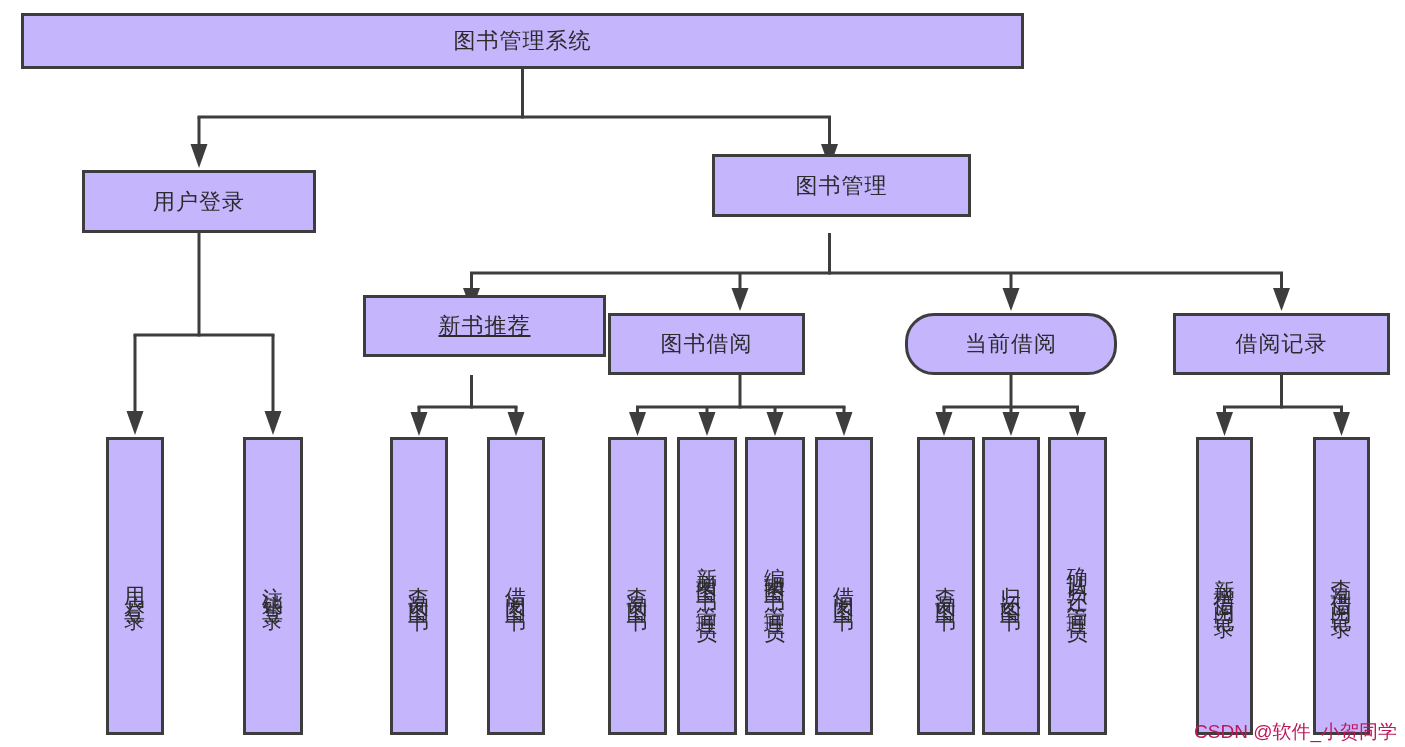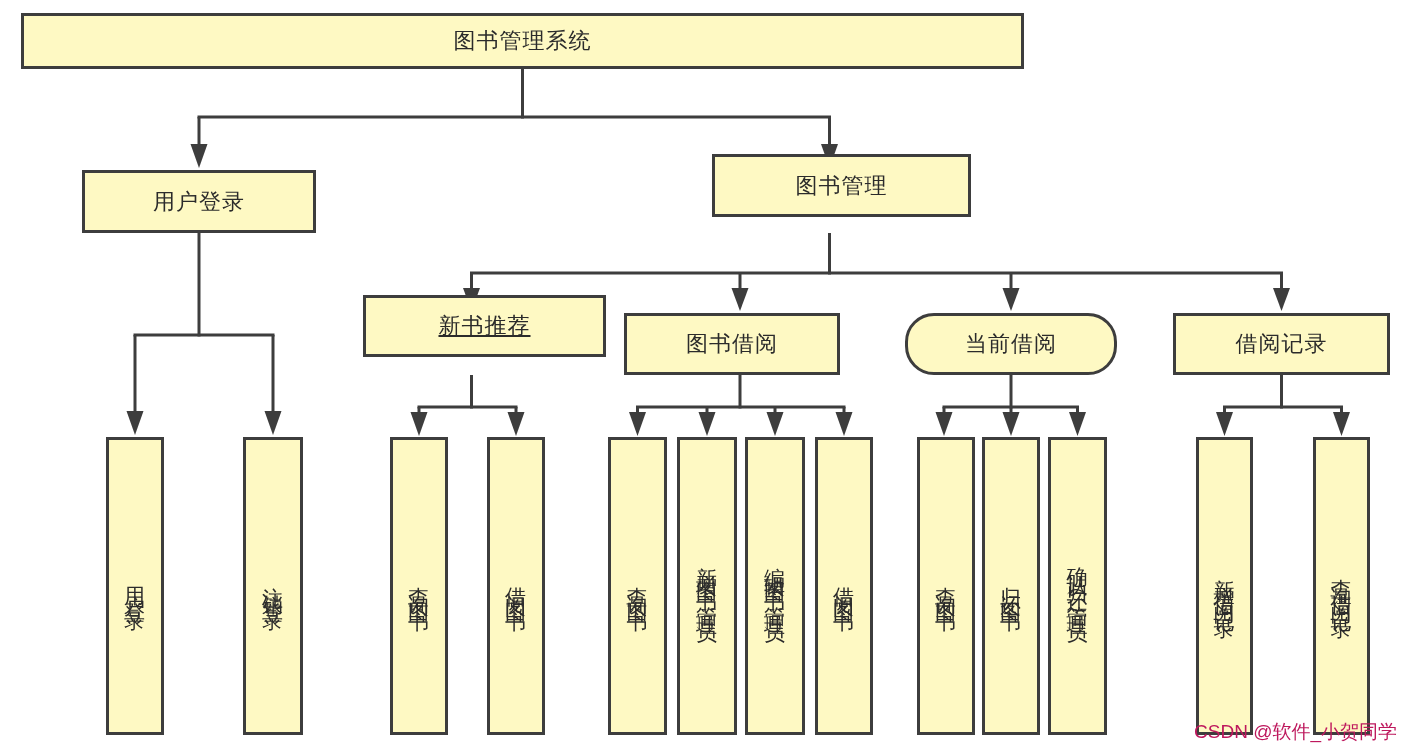--- a/index.html
+++ b/index.html
@@ -16,41 +16,41 @@
     left: 0; top: 0;
     width: 1405px; height: 747px;
     z-index: 1;
   }
   svg.edges line { stroke: #3d3d3d; stroke-width: 3; }
   svg.edges polygon { fill: #3d3d3d; }
   .node {
     position: absolute;
     box-sizing: border-box;
     border: 3px solid #3d3d3d;
-    background: #fef9c3;
+    background: #c4b5fd;
     display: flex;
     align-items: center;
     justify-content: center;
     color: #2b2b2b;
     z-index: 2;
   }
   .hbox { font-size: 22px; letter-spacing: 1px; }
   .leaf { top: 437px; height: 298px; }
   .leaf .vtext {
     writing-mode: vertical-rl;
     font-size: 21px;
     letter-spacing: 8px;
     line-height: 1;
     color: #2b2b2b;
   }
   #nd-root      { left: 21px;   top: 13px;  width: 1003px; height: 56px; }
   #nd-l2-login  { left: 82px;   top: 170px; width: 234px;  height: 63px; }
   #nd-l2-mgmt   { left: 712px;  top: 154px; width: 259px;  height: 63px; }
   #nd-l3-rec    { left: 363px;  top: 295px; width: 243px;  height: 62px; text-decoration: underline; }
-  #nd-l3-borrow { left: 624px;  top: 313px; width: 216px;  height: 62px; }
+  #nd-l3-borrow { left: 608px;  top: 313px; width: 197px;  height: 62px; }
   #nd-l3-cur    { left: 905px;  top: 313px; width: 212px;  height: 62px; border-radius: 29px; }
   #nd-l3-rec2   { left: 1173px; top: 313px; width: 217px;  height: 62px; }
   #lf-a1 { left: 106px;  width: 58px; }
   #lf-a2 { left: 243px;  width: 60px; }
   #lf-b1 { left: 390px;  width: 58px; }
   #lf-b2 { left: 487px;  width: 58px; }
   #lf-c1 { left: 608px;  width: 59px; }
   #lf-c2 { left: 677px;  width: 60px; }
   #lf-c3 { left: 745px;  width: 60px; }
   #lf-c4 { left: 815px;  width: 58px; }

